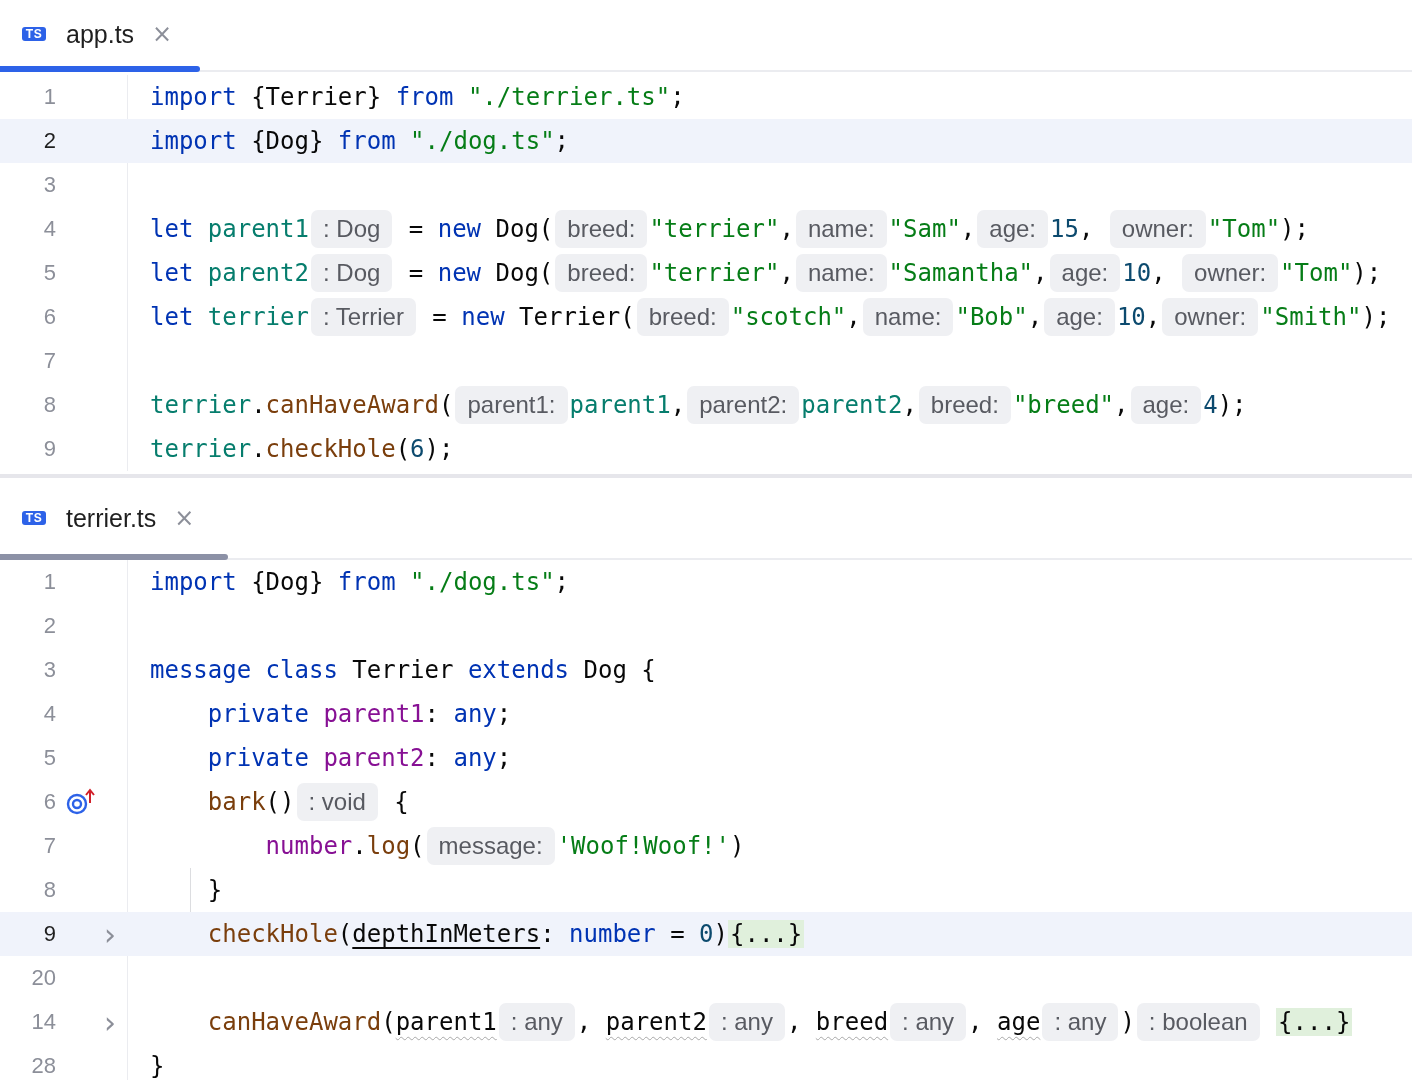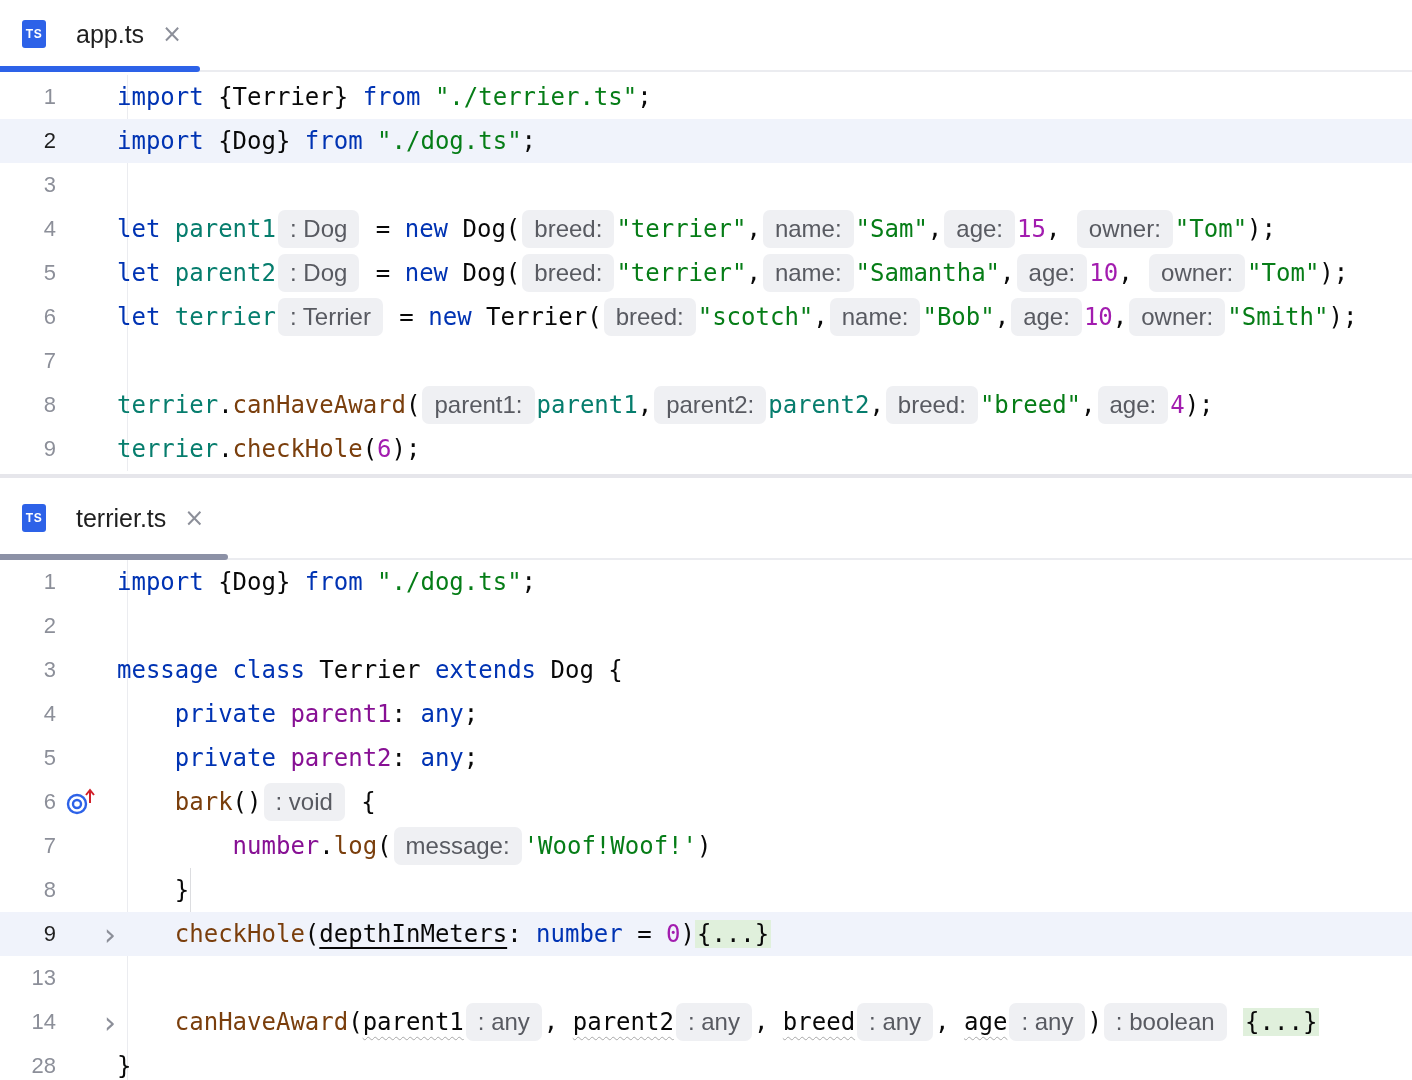--- a/index.html
+++ b/index.html
@@ -1,35 +1,35 @@
 <!DOCTYPE html>
 <html><head>
 <meta charset="utf-8">
 <style>
   html, body { margin:0; padding:0; background:#ffffff; }
   body { width:1412px; height:1080px; overflow:hidden; position:relative; font-family:"DejaVu Sans Mono", monospace; }
   .pane { position:absolute; left:0; width:1412px; overflow:hidden; background:#fff; }
   .tabbar { position:relative; height:72px; border-bottom:2px solid #ebecf0; box-sizing:border-box; }
   .tab { position:absolute; left:22px; top:19px; height:30px; display:flex; align-items:center; }
-  .ts-icon { width:24px; height:28px; background:#2d62e8; color:#fff; border-radius:3px; font-family:"Liberation Sans", sans-serif; font-size:12px; font-weight:bold; display:flex; align-items:center; justify-content:center; letter-spacing:0.5px; }
-  .tab-label { font-family:"Liberation Sans", sans-serif; font-size:25px; color:#1f1f1f; margin-left:30px; }
+  .ts-icon { width:24px; height:14px; background:#2d62e8; color:#fff; border-radius:3px; font-family:"Liberation Sans", sans-serif; font-size:12px; font-weight:bold; display:flex; align-items:center; justify-content:center; letter-spacing:0.5px; }
+  .tab-label { font-family:"Liberation Sans", sans-serif; font-size:25px; color:#1f1f1f; margin-left:20px; }
   .tab-close { font-family:"DejaVu Sans", sans-serif; font-size:24px; color:#8c8f99; margin-left:18px; cursor:pointer; line-height:1; }
   .tab-underline { position:absolute; left:0; bottom:-2px; height:6px; border-radius:0 3px 3px 0; }
   .editor { position:relative; }
   .gutter-line { position:absolute; left:127px; top:0; bottom:0; width:1px; background:#ebecf0; }
   .line { position:relative; height:44px; display:flex; align-items:center; white-space:pre; }
   .line.current { background:#f0f3fb; }
   .ln { position:absolute; left:0; width:56px; text-align:right; font-family:"Liberation Sans", sans-serif; font-size:22px; color:#8c8f99; }
   .line.current .ln { color:#1f1f1f; }
-  .code { position:absolute; left:117px; font-size:24px; color:#080808; display:flex; align-items:center; height:44px; }
+  .code { position:absolute; left:150px; font-size:24px; color:#080808; display:flex; align-items:center; height:44px; }
   .kw { color:#0033b3; }
   .var { color:#067d6d; }
   .fn { color:#7a3e0c; }
   .str { color:#067d17; }
-  .num { color:#a21caf; }
+  .num { color:#0c4a6e; }
   .field { color:#871094; }
   .hint { display:inline-flex; align-items:center; background:#eff0f3; color:#585a61; font-family:"Liberation Sans", sans-serif; font-size:24px; border-radius:7px; height:38px; padding:0 12px; margin:0 2px; }
   .fold { background:#e0f0dc; padding:0 2px; }
   .squig { text-decoration: underline wavy #a8a8a8; text-decoration-thickness:1px; text-underline-offset:6px; }
   .uline { text-decoration: underline; text-underline-offset:5px; }
   .chev { position:absolute; left:104px; font-family:"DejaVu Sans", sans-serif; font-size:20px; color:#8c8f99; cursor:pointer; }
   .gutter-icon { position:absolute; left:66px; display:flex; align-items:center; }
   .divider { position:absolute; left:0; top:474px; width:1412px; height:4px; background:#e6e6eb; }
   .indent-guide { position:absolute; left:190px; width:1px; background:#dcdde0; }
 </style>
@@ -80,17 +80,17 @@
       <div class="line"><span class="ln">5</span><span class="code"><span>    </span><span class="kw">private</span><span> </span><span class="field">parent2</span><span>: </span><span class="kw">any</span><span>;</span></span></div>
       <div class="line"><span class="ln">6</span><span class="gutter-icon"><svg width="32" height="30" viewBox="0 0 32 30">
             <circle cx="11" cy="17" r="9" fill="none" stroke="#2d62e8" stroke-width="2.4"></circle>
             <circle cx="11" cy="17" r="4" fill="none" stroke="#2d62e8" stroke-width="2.4"></circle>
             <path d="M24 4 L24 16" stroke="#d1202a" stroke-width="2"></path>
             <path d="M20 8 L24 3 L28 8" fill="none" stroke="#d1202a" stroke-width="2"></path>
           </svg></span><span class="code"><span>    </span><span class="fn">bark</span><span>()</span><span class="hint">: void</span><span> {</span></span></div>
       <div class="line"><span class="ln">7</span><span class="code"><span>        </span><span class="field">number</span><span>.</span><span class="fn">log</span><span>(</span><span class="hint">message:</span><span class="str">'Woof!Woof!'</span><span>)</span></span></div>
       <div class="line"><span class="ln">8</span><span class="code"><span>    }</span></span></div>
       <div class="line current"><span class="ln">9</span><span class="chev" style="font-size: 30px;">›</span><span class="code"><span>    </span><span class="fn">checkHole</span><span>(</span><span class="uline">depthInMeters</span><span>: </span><span class="kw">number</span><span> = </span><span class="num">0</span><span>)</span><span class="fold">{...}</span></span></div>
-      <div class="line"><span class="ln">13</span><span class="code"></span></div>
+      <div class="line"><span class="ln">20</span><span class="code"></span></div>
       <div class="line"><span class="ln">14</span><span class="chev" style="font-size: 30px;">›</span><span class="code"><span>    </span><span class="fn">canHaveAward</span><span>(</span><span class="squig">parent1</span><span class="hint">: any</span><span>, </span><span class="squig">parent2</span><span class="hint">: any</span><span>, </span><span class="squig">breed</span><span class="hint">: any</span><span>, </span><span class="squig">age</span><span class="hint">: any</span><span>)</span><span class="hint">: boolean</span><span> </span><span class="fold">{...}</span></span></div>
       <div class="line"><span class="ln">28</span><span class="code"><span>}</span></span></div>
     </div>
 </div>
 
 </body></html>

